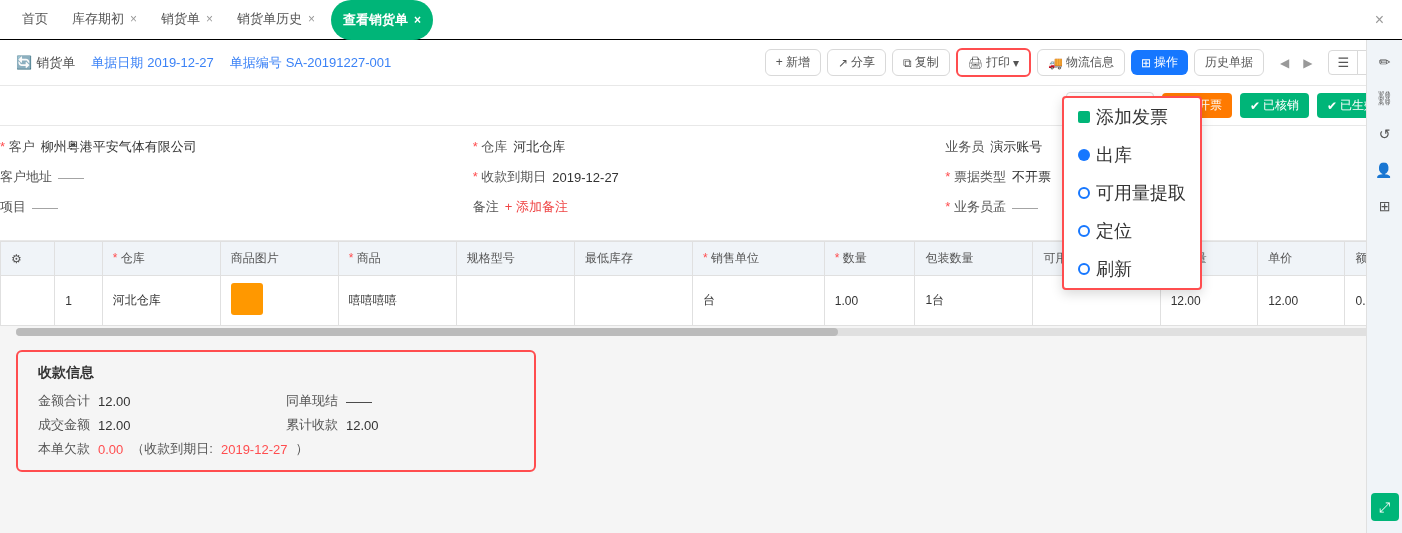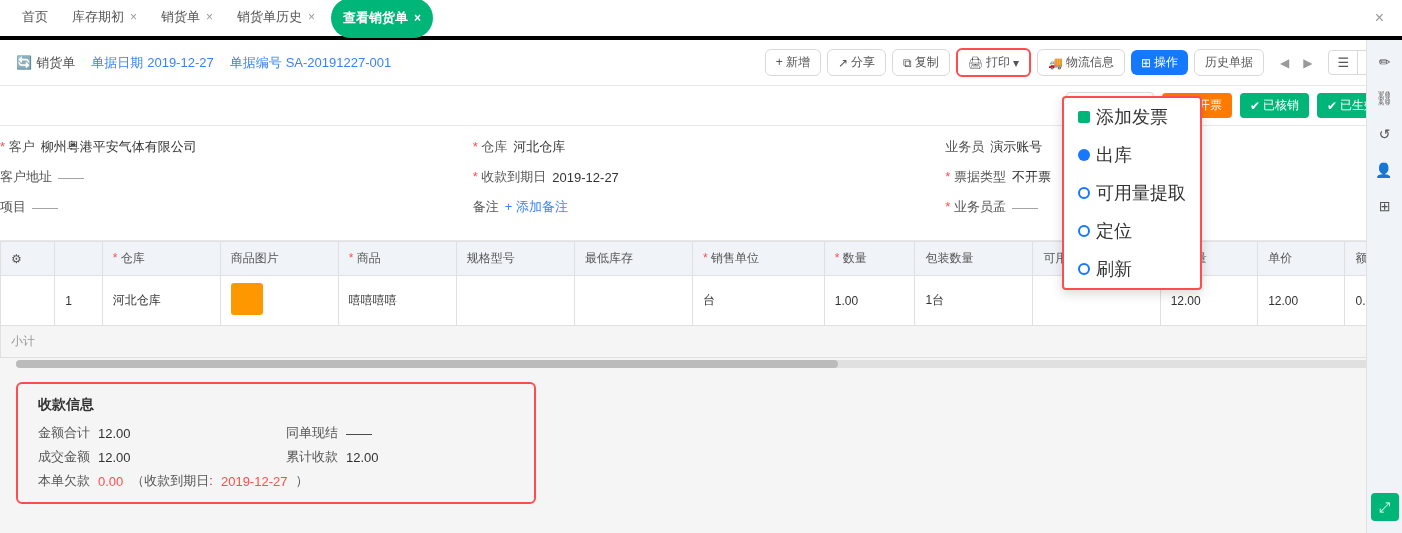--- a/index.html
+++ b/index.html
@@ -1,21 +1,21 @@
 <!DOCTYPE html>
 <html><head>
   <meta charset="utf-8">
   <style>
     * { box-sizing: border-box; margin: 0; padding: 0; }
     body { font-family: "Microsoft YaHei", "PingFang SC", sans-serif; font-size: 13px; background: #f5f5f5; color: #333; }
 
     
     .tab-bar {
       display: flex; align-items: center; background: #fff;
-      border-bottom: 4px solid #000000; padding: 0 10px; height: 40px;
+      border-bottom: 1px solid #000000; padding: 0 10px; height: 40px;
     }
     .tab-item {
       display: flex; align-items: center; padding: 0 12px; height: 40px;
       cursor: pointer; font-size: 13px; color: #555; border-bottom: 2px solid transparent;
       white-space: nowrap;
     }
     .tab-item.active {
       color: #00b578; border-bottom: 2px solid #00b578; font-weight: bold;
     }
     .tab-item .tab-close {
@@ -312,21 +312,21 @@
         <span class="field-value">不开票</span>
       </div>
     </div>
     <div class="form-row">
       <div class="form-field">
         <span class="field-label">项目</span>
         <span class="field-value muted">——</span>
       </div>
       <div class="form-field">
         <span class="field-label">备注</span>
-        <span class="field-value" style="color:#3b82f6;cursor:pointer;">+ 添加备注</span>
+        <span class="field-value" style="color:#ef4444;cursor:pointer;">+ 添加备注</span>
       </div>
       <div class="form-field">
         <span class="field-label required">业务员孟</span>
         <span class="field-value muted">——</span>
       </div>
     </div>
   </div>
 
   
   <div class="table-wrapper">
@@ -361,23 +361,20 @@
           <td></td>
           <td></td>
           <td>台</td>
           <td>1.00</td>
           <td>1台</td>
           <td></td>
           <td>12.00</td>
           <td>12.00</td>
           <td>0.</td>
         </tr>
-        <tr class="subtotal-row">
-          <td colspan="14">小计</td>
-        </tr>
       </tbody>
     </table>
   </div>
 
   
   <div class="table-scroll-bar">
     <div class="table-scroll-thumb"></div>
   </div>
 
   

